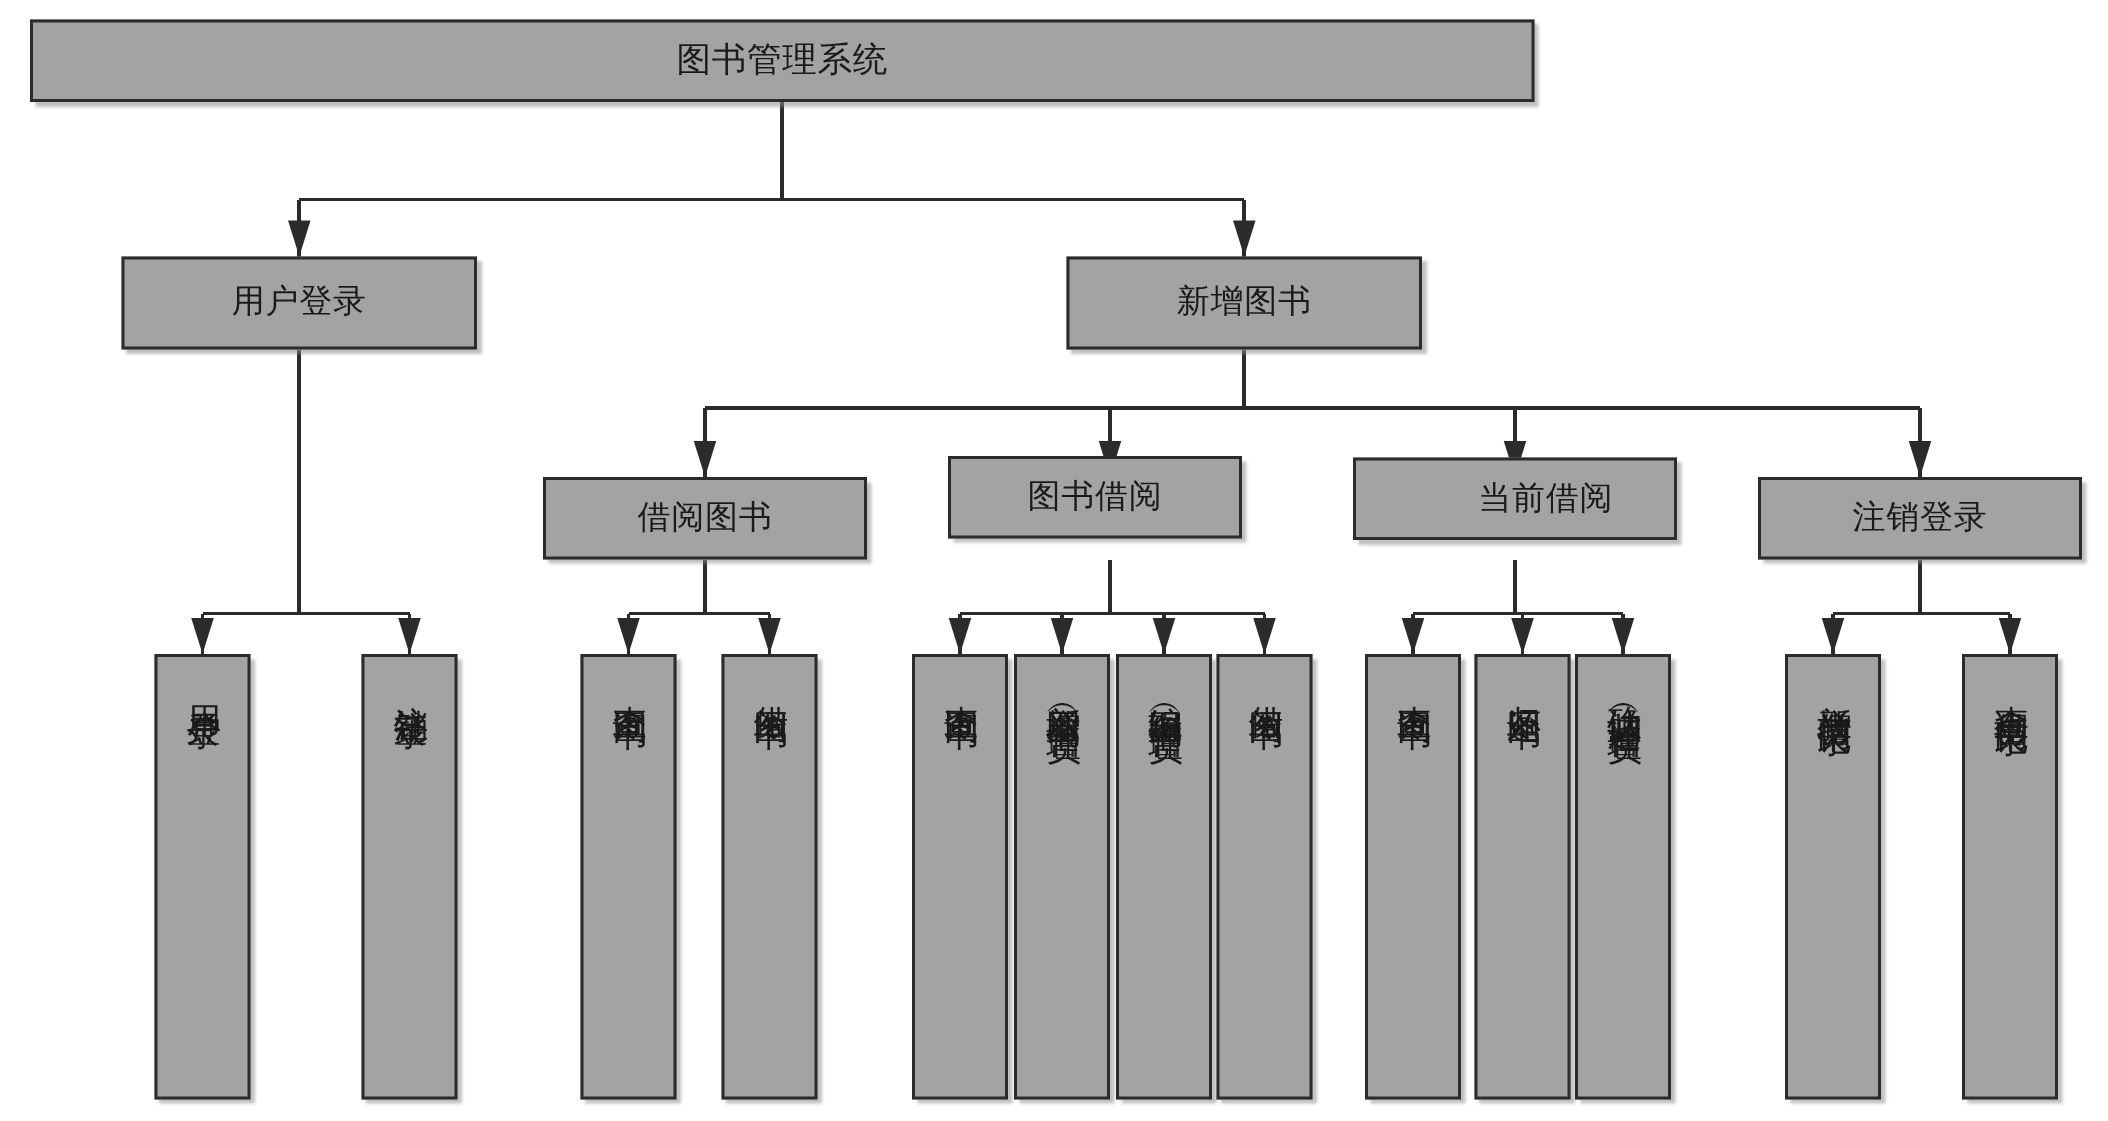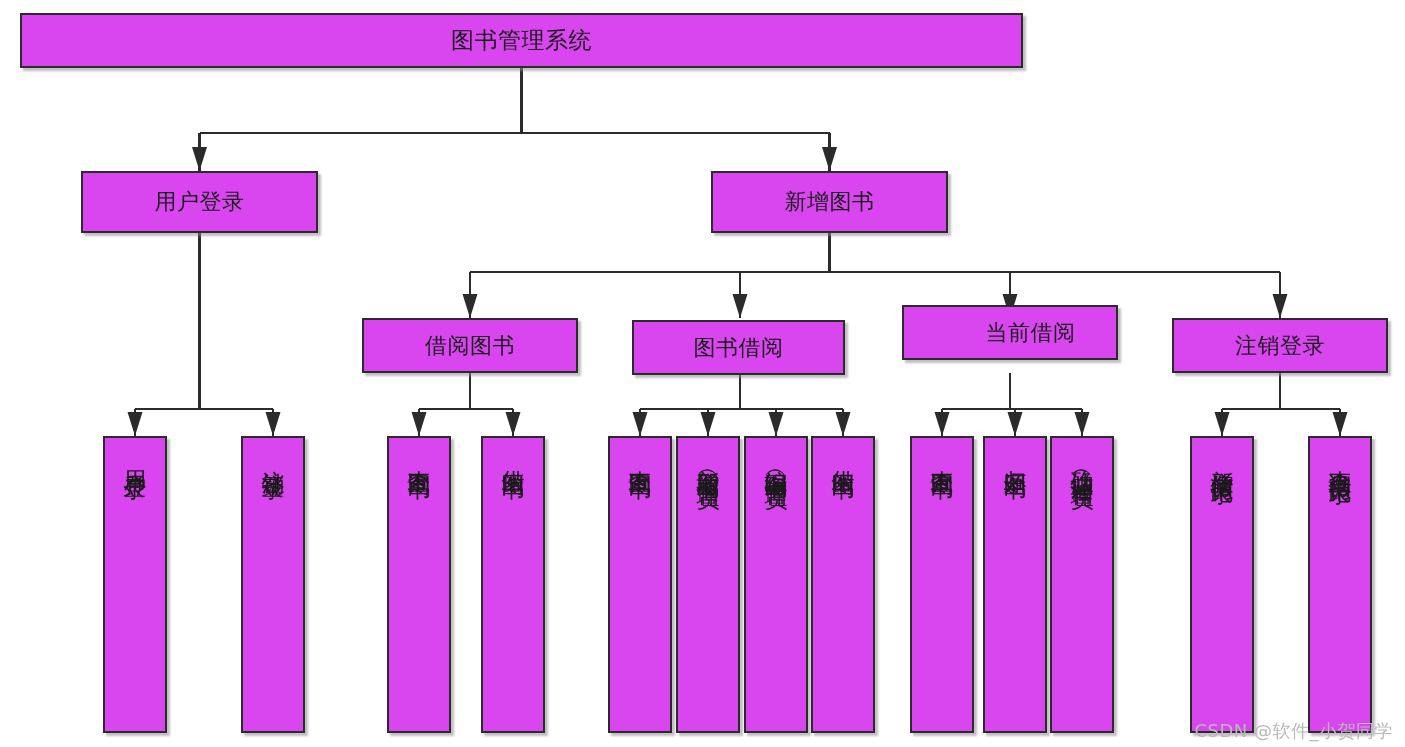--- a/index.html
+++ b/index.html
@@ -21,21 +21,21 @@
     position: absolute;
     left: 0;
     top: 0;
     width: 1405px;
     height: 747px;
     pointer-events: none;
   }
   .node {
     position: absolute;
     box-sizing: border-box;
-    background: #d946ef;
+    background: #a3a3a3;
     border: 2px solid #2b2b2b;
     box-shadow: 3px 3px 2px rgba(140,140,140,0.55);
     display: flex;
     align-items: center;
     justify-content: center;
     overflow: hidden;
   }
   .node-label {
     color: #1a1a1a;
     text-align: center;
@@ -138,21 +138,21 @@
       </div>
       <div class="node horiz" style="left: 81px; top: 171px; width: 237px; height: 62px;">
         <span class="node-label">用户登录</span>
       </div>
       <div class="node horiz" style="left: 711px; top: 171px; width: 237px; height: 62px;">
         <span class="node-label">新增图书</span>
       </div>
       <div class="node horiz" style="left: 362px; top: 318px; width: 216px; height: 55px;">
         <span class="node-label">借阅图书</span>
       </div>
-      <div class="node horiz" style="left: 632px; top: 320px; width: 213px; height: 55px;">
+      <div class="node horiz" style="left: 632px; top: 304px; width: 196px; height: 55px;">
         <span class="node-label">图书借阅</span>
       </div>
       <div class="node horiz" style="left: 902px; top: 305px; width: 216px; height: 55px; padding-left: 41px;">
         <span class="node-label">当前借阅</span>
       </div>
       <div class="node horiz" style="left: 1172px; top: 318px; width: 216px; height: 55px;">
         <span class="node-label">注销登录</span>
       </div>
       <div class="node vert" style="left: 103px; top: 436px; width: 64px; height: 297px;">
         <span class="node-label">用户登录</span>
@@ -188,15 +188,14 @@
         <span class="node-label">确认归还（管理员）</span>
       </div>
       <div class="node vert" style="left: 1190px; top: 436px; width: 64px; height: 297px;">
         <span class="node-label">新增借阅记录</span>
       </div>
       <div class="node vert" style="left: 1308px; top: 436px; width: 64px; height: 297px;">
         <span class="node-label">查询借阅记录</span>
       </div>
     </div>
 
-  <div id="watermark">CSDN @软件_小贺同学</div>
 
 </div>
 
 </body></html>

